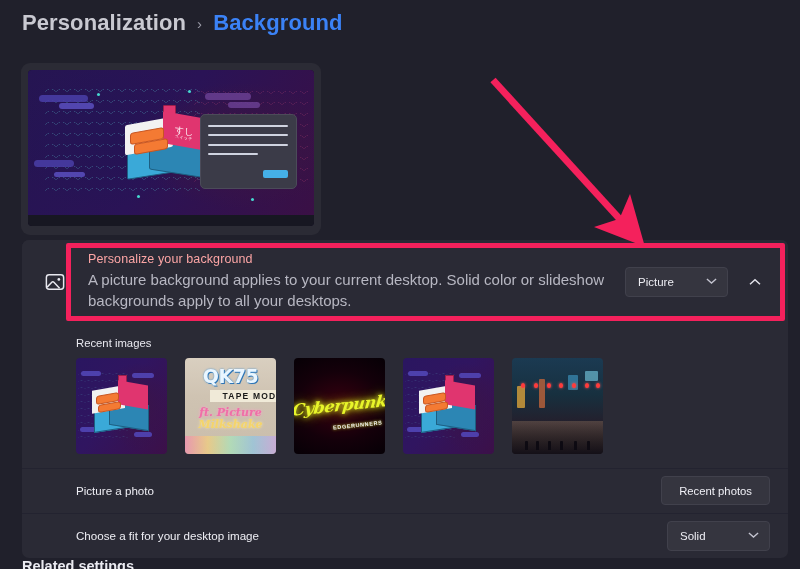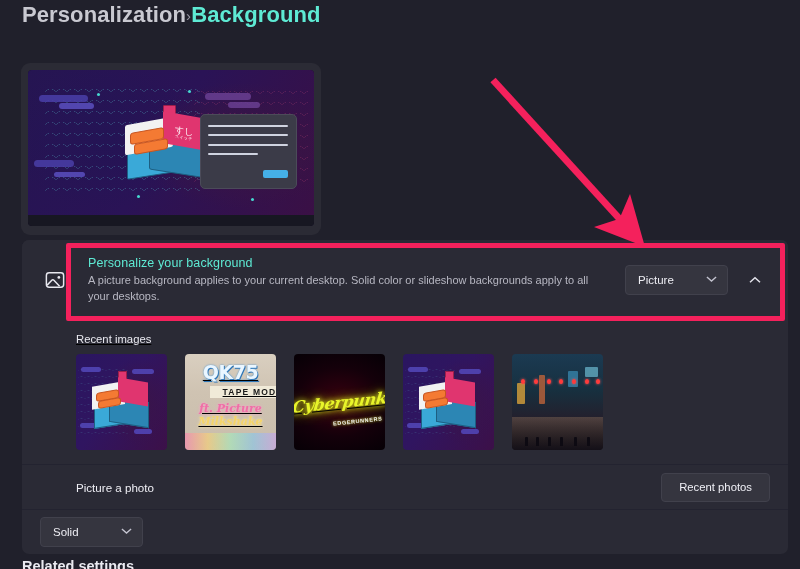--- a/index.html
+++ b/index.html
@@ -6,27 +6,27 @@
   html, body {
     width: 800px; height: 569px;
     background: #20202b;
     font-family: "Liberation Sans", sans-serif;
     overflow: hidden;
   }
   body { position: relative; }
 
   
   #breadcrumb {
-    position: absolute; left: 22px; top: 2px;
-    display: flex; align-items: baseline; 
+    position: absolute; left: 22px; top: 10px;
+    display: flex; align-items: baseline; gap: 11px;
     font-size: 22px; font-weight: 600; letter-spacing: .1px;
   }
   #crumb-parent { color: #c9c9d1; }
   #crumb-sep { color: #9a9aa6; font-size: 15px; font-weight: 400; position: relative; top: -1px; }
-  #crumb-current { color: #5eead4; }
+  #crumb-current { color: #3b82f6; }
 
   
   #preview-wrap {
     position: absolute; left: 21px; top: 63px;
     width: 300px; height: 172px;
     background: #2b2b35;
     border-radius: 9px;
     padding: 7px 7px 9px 7px;
   }
   #preview-screen {
@@ -137,25 +137,25 @@
     background: #2a2a35;
   }
   #bg-icon {
     width: 30px; height: 30px; flex: 0 0 30px;
     margin-right: 18px;
     display: flex; align-items: center; justify-content: center;
     color: #e8e8ef;
   }
   #personalize-text { flex: 1 1 auto; min-width: 0; padding-right: 16px; }
   #personalize-title {
-    font-size: 12.5px; color: #5eead4; font-weight: 400; letter-spacing: .1px;
+    font-size: 12.5px; color: #fca5a5; font-weight: 400; letter-spacing: .1px;
     margin-bottom: 3px;
   }
   #personalize-desc {
-    font-size: 11px; color: #b7b7c2; line-height: 1.42; max-width: 540px;
+    font-size: 15px; color: #b7b7c2; line-height: 1.42; max-width: 540px;
   }
 
   .combo {
     flex: 0 0 auto;
     height: 30px; min-width: 103px;
     background: #35353f;
     border: 1px solid #41414c;
     border-radius: 4px;
     display: flex; align-items: center; justify-content: space-between;
     padding: 0 10px 0 12px;
@@ -184,21 +184,20 @@
     position: absolute; left: 455px; top: 55px;
     width: 215px; height: 195px;
     pointer-events: none;
   }
 
   
   #row-recent {
     display: block;
     padding: 13px 18px 14px 54px;
     border-top: none;
-    text-decoration: underline;
   }
   #recent-label {
     font-size: 11.3px; color: #e9e9f0; margin-bottom: 9px; margin-left: 0px;
   }
   #thumb-strip { display: flex; gap: 18px; }
   .thumb {
     width: 91px; height: 96px;
     border-radius: 4px;
     overflow: hidden;
     position: relative;
@@ -461,20 +460,21 @@
 
     </div>
   </div>
 
   <div class="card-row" id="row-photo">
     <div class="row-label">Picture a photo</div>
     <div id="browse-btn">Recent photos</div>
   </div>
 
   <div class="card-row" id="row-fit">
+    <div class="row-label">Choose a fit for your desktop image</div>
     <div class="combo" id="fit-combo">
       <span>Solid</span>
       <span class="chev">
         <svg width="11" height="8" viewBox="0 0 12 8" fill="none" stroke="currentColor" stroke-width="1.5">
             <path d="M1 1.8L6 6.2L11 1.8"></path>
           </svg>
       </span>
     </div>
   </div>
 

